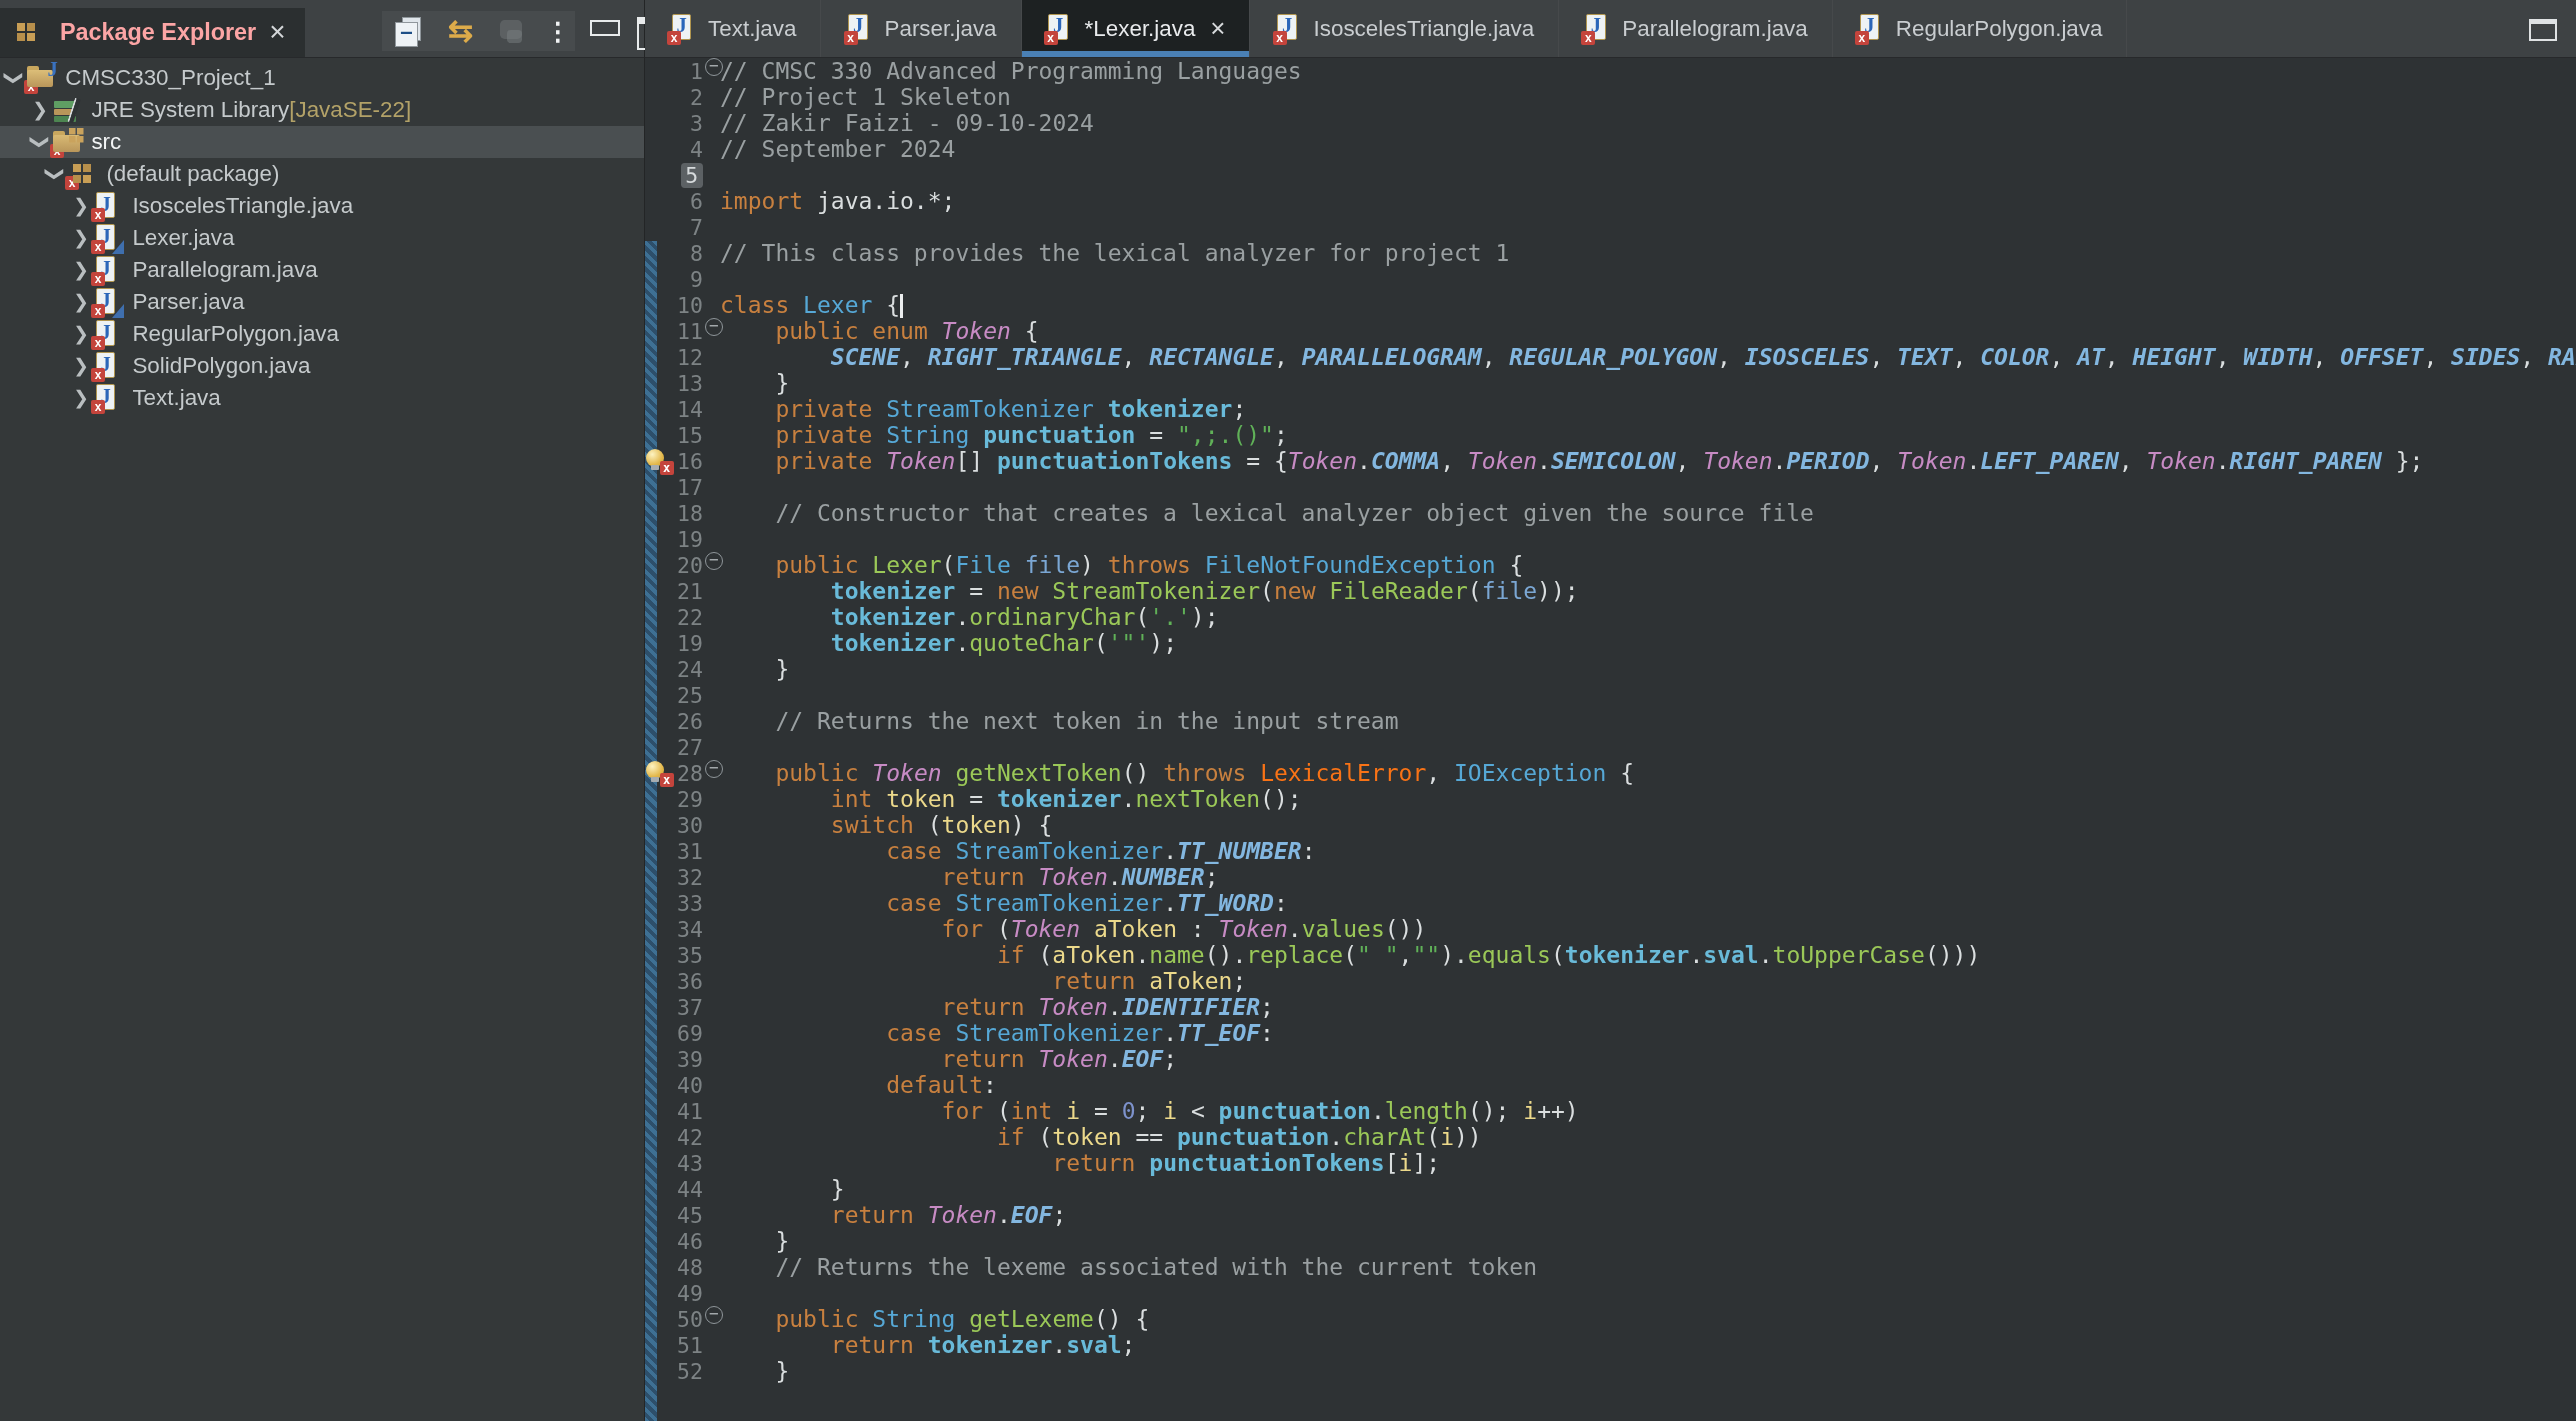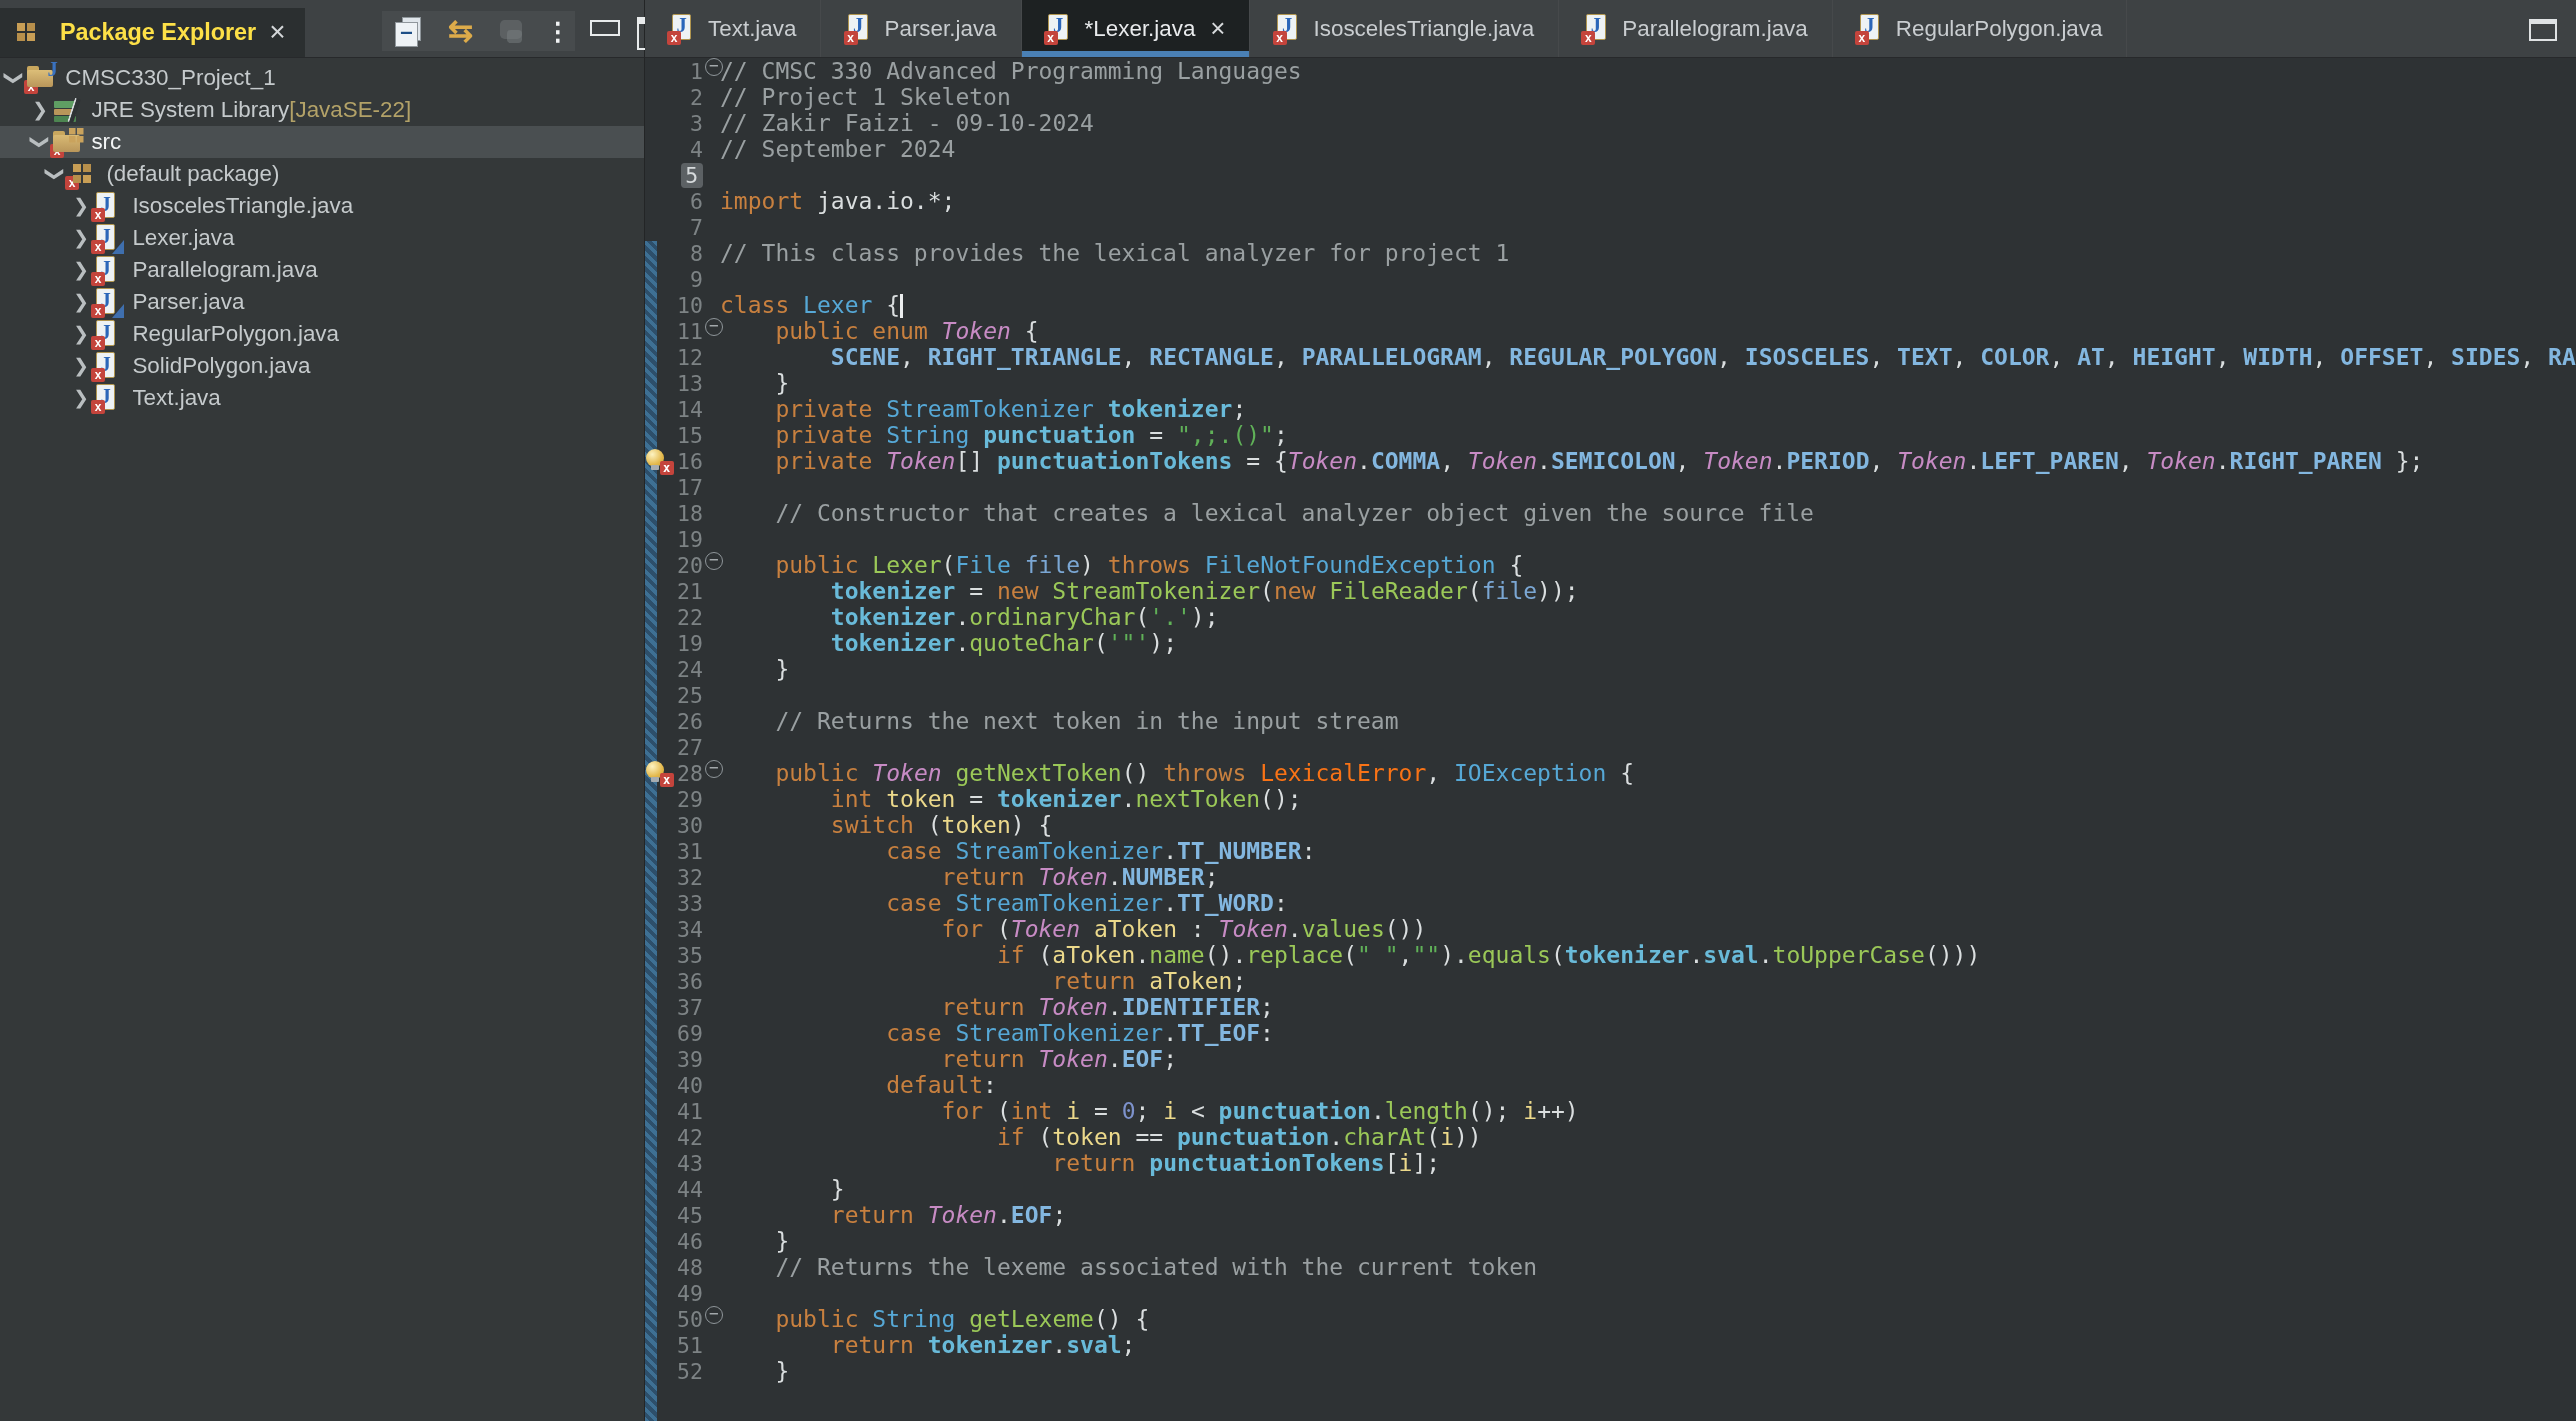--- a/index.html
+++ b/index.html
@@ -5,21 +5,21 @@
   * { margin:0; padding:0; box-sizing:border-box; }
   html,body { width:2576px; height:1422px; overflow:hidden; background:#2e3234; }
   body { font-family:"Liberation Sans", sans-serif; }
 
   #app { width:2576px; height:1422px; display:grid; grid-template-columns:645px 1fr; grid-template-rows:58px 1fr; }
 
   
   .hdr { background:#3e4244; border-bottom:0.9px solid #27292b; position:relative; }
   .hdr-left { display:flex; align-items:stretch; border-right:1.9px solid #232526; }
   .view-tab { margin-top:7.5px; background:#2b2f30; display:flex; align-items:center; gap:11.2px; padding:0 17px 0 11.2px; }
-  .view-tab .vt-title { color:#fde047; font-size:23.4px; font-weight:bold;text-align:center; }
+  .view-tab .vt-title { color:#fca5a5; font-size:23.4px; font-weight:bold;text-align:center; }
   .view-tab .vt-close { color:#d4d7d9; font-size:28px; font-weight:normal; line-height:1; padding:0 1.9px; }
   .hdr-tools { position:absolute; top:11.2px; left:382px; display:flex; align-items:center; gap:13px; }
   .tool-group { background:#474b4d; display:flex; align-items:center; gap:17px; padding:3.7px 11.2px; }
   .ico { display:inline-block; position:relative; width:32px; height:32px; }
   
   .i-collapse:before { content:""; position:absolute; left:8.4px; top:1.9px; width:17px; height:22.4px; background:#dfe5ea; border:1.9px solid #8f969b; }
   .i-collapse:after { content:"–"; position:absolute; left:1.9px; top:7.5px; width:20.6px; height:22.4px; background:#eef2f5; border:1.9px solid #8f969b; color:#1d4e86; font-weight:bold; font-size:22.4px; line-height:17px; text-align:center; }
   
   .i-link { color:#ddab4a; font-size:30px; font-weight:bold; line-height:32px; text-align:center; width:37px; }
   
@@ -99,21 +99,21 @@
   .gicon .blb:after { content:""; position:absolute; left:4.7px; top:16px; width:8.4px; height:5.6px; background:#a7adb0; border-radius:0.9px; }
   .gicon .bx { left:auto; right:-3.7px; bottom:-1.9px; }
   .ctext { flex:1; overflow:hidden; }
 
   
   .tk-pl { color:#dadedf; }
   .tk-cm { color:#9aa0a2; }
   .tk-kw { color:#c8803f; }
   .tk-ty { color:#56a8d6; }
   .tk-en { color:#c78bc4; font-style:italic; }
-  .tk-co { color:#83b7e0; font-weight:bold; }
+  .tk-co { color:#83b7e0; font-weight:bold; font-style:italic; }
   .tk-me { color:#9bc858; }
   .tk-mi { color:#9bc858; }
   .tk-fi { color:#69bad9; font-weight:bold; }
   .tk-lo { color:#ecd98b; }
   .tk-pa { color:#7ba7d4; }
   .tk-st { color:#60b158; }
   .tk-nu { color:#7d92cc; }
   .tk-er { color:#f97316; }
   .u-ue { text-decoration:underline dotted #e8537e; text-decoration-thickness:3.3px; text-underline-offset:5.6px; }
   .u-us { text-decoration:underline dotted #eb9dc5; text-decoration-thickness:3.3px; text-underline-offset:5.6px; }

